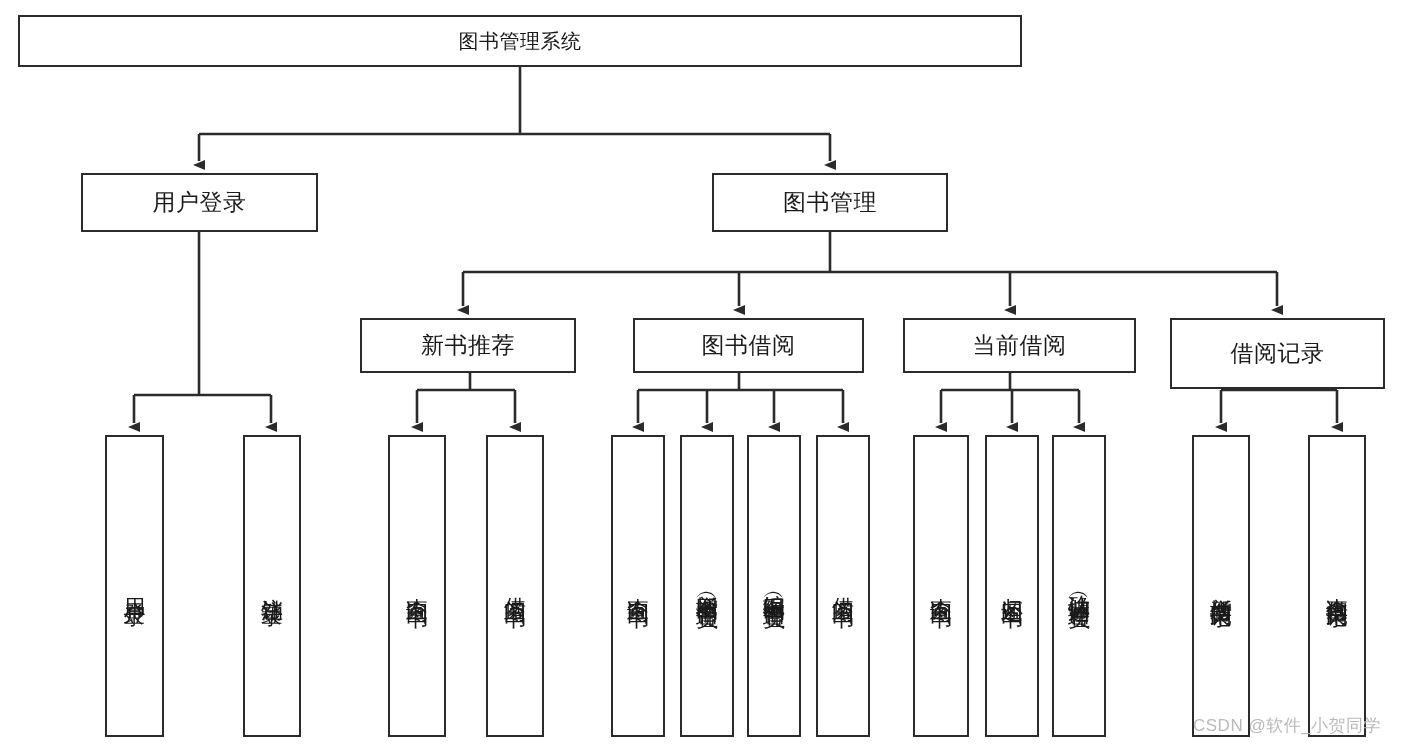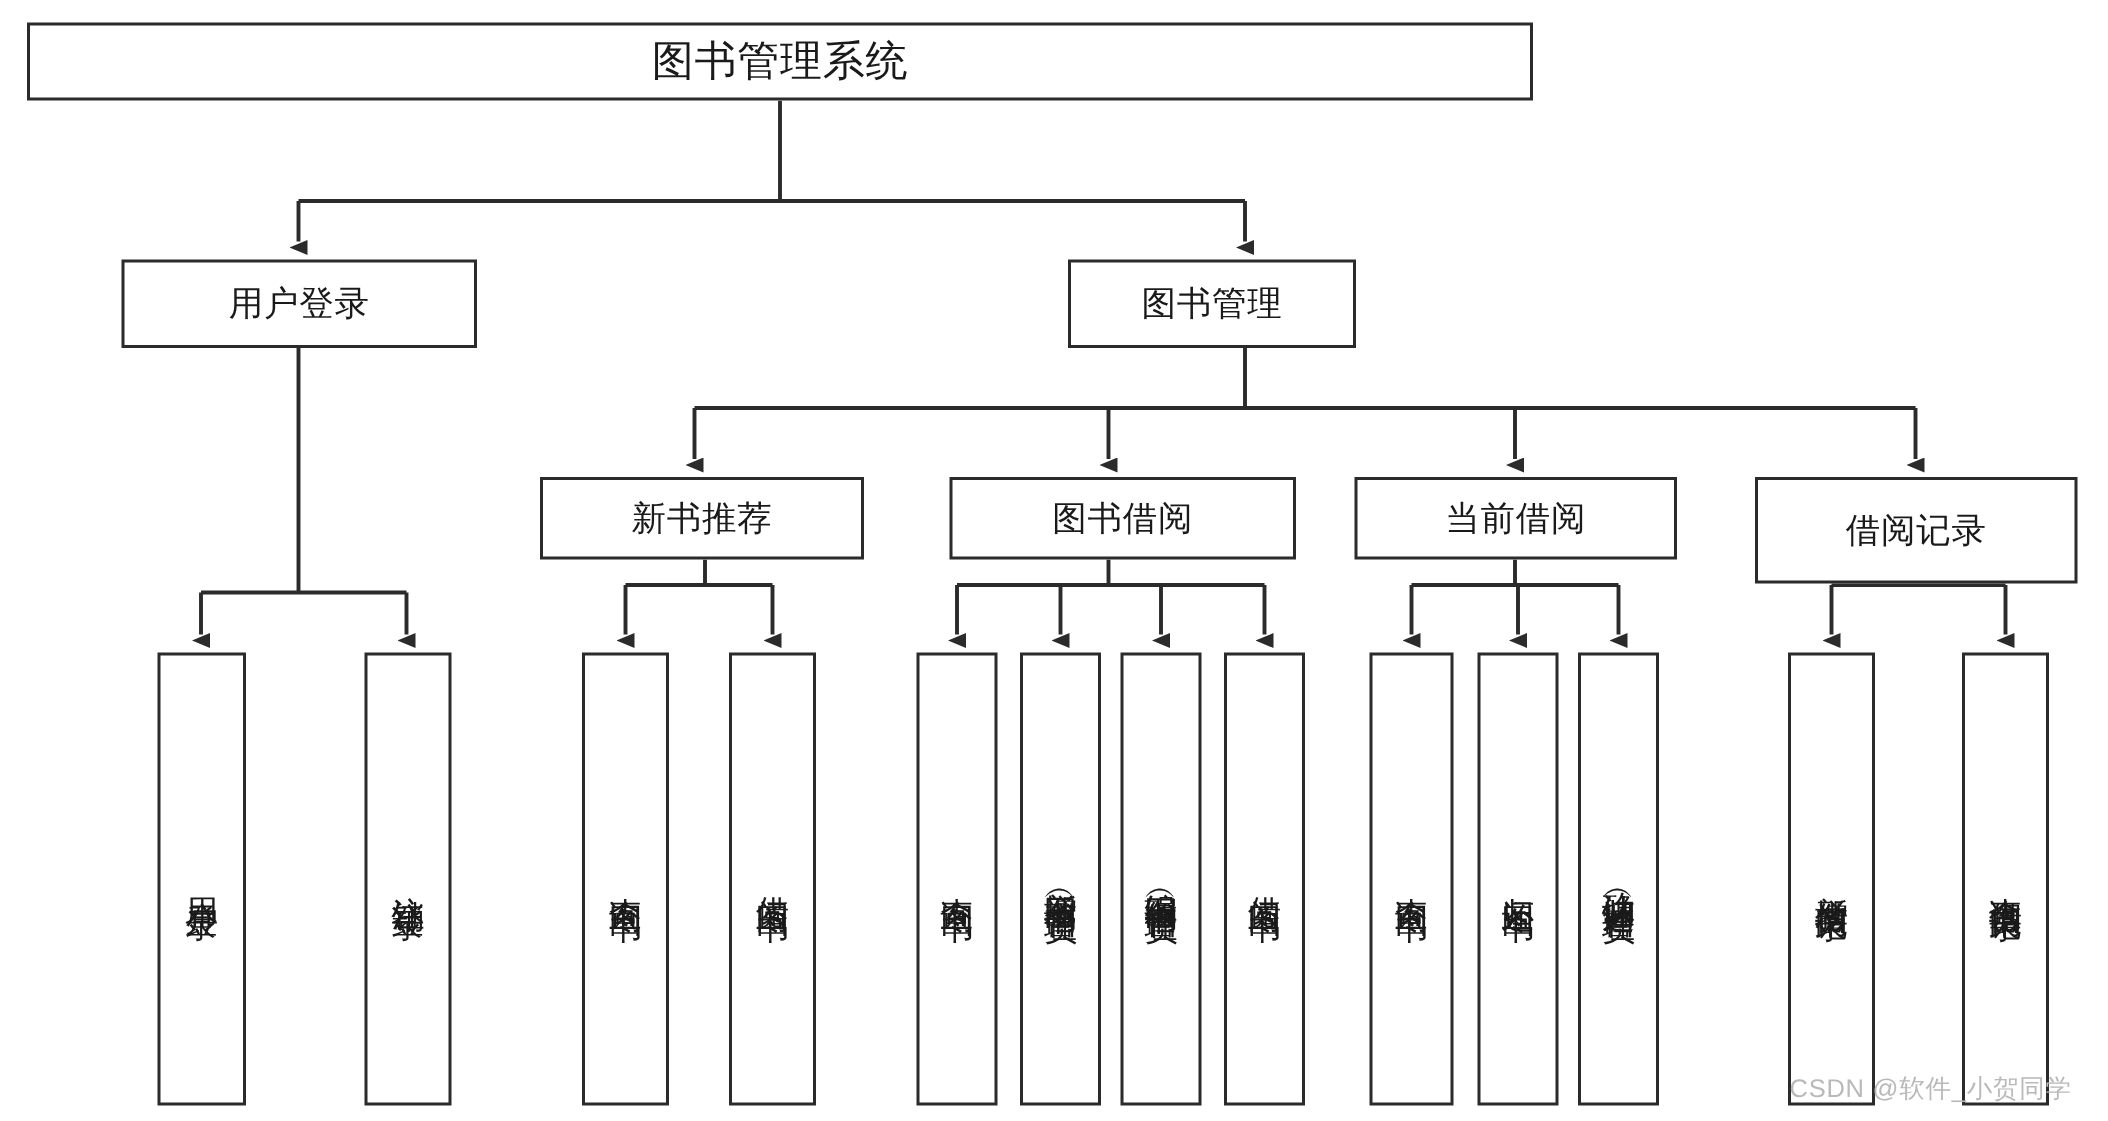--- a/index.html
+++ b/index.html
@@ -43,21 +43,21 @@
     text-align: center;
     line-height: 1.0;
     letter-spacing: 0.5px;
     white-space: nowrap;
   }
   
   .node.horiz .node-label {
     font-size: 23px;
   }
   .node.root .node-label {
-    font-size: 28px;
+    font-size: 20px;
   }
   
   .node.vert {
     align-items: flex-start;
     justify-content: center;
     padding-top: 0;
   }
   .node.vert .node-label {
     writing-mode: vertical-rl;
     text-orientation: upright;
@@ -133,31 +133,31 @@
     </g>
   </svg>
 
   <div class="node horiz root" style="left:18px; top:15px; width:1004px; height:52px;">
     <span class="node-label">图书管理系统</span>
   </div>
 
   <div class="node horiz" style="left:81px; top:173px; width:237px; height:59px;">
     <span class="node-label">用户登录</span>
   </div>
-  <div class="node horiz" style="left:712px; top:173px; width:192px; height:59px;">
+  <div class="node horiz" style="left:712px; top:173px; width:236px; height:59px;">
     <span class="node-label">图书管理</span>
   </div>
 
   <div class="node horiz" style="left:360px; top:318px; width:216px; height:55px;">
     <span class="node-label">新书推荐</span>
   </div>
   <div class="node horiz" style="left:633px; top:318px; width:231px; height:55px;">
     <span class="node-label">图书借阅</span>
   </div>
-  <div class="node horiz" style="left:903px; top:318px; width:215px; height:55px;">
+  <div class="node horiz" style="left:903px; top:318px; width:233px; height:55px;">
     <span class="node-label">当前借阅</span>
   </div>
   <div class="node horiz" style="left:1170px; top:318px; width:215px; height:71px;">
     <span class="node-label">借阅记录</span>
   </div>
 
   <div class="node vert short" style="left: 105px; top: 435px; width: 59px; height: 302px; padding-top: 143px;">
     <span class="node-label">用户登录</span>
   </div>
   <div class="node vert short" style="left: 243px; top: 435px; width: 58px; height: 302px; padding-top: 143px;">

